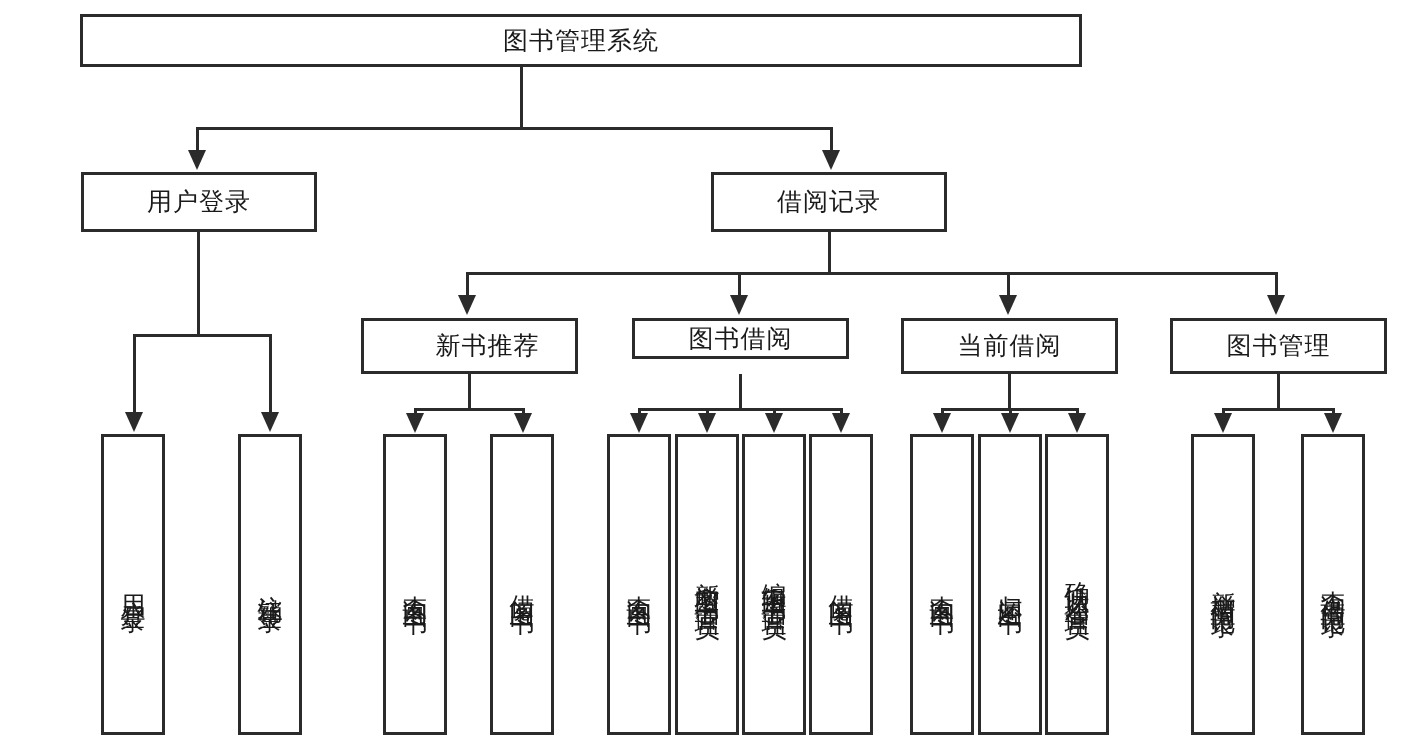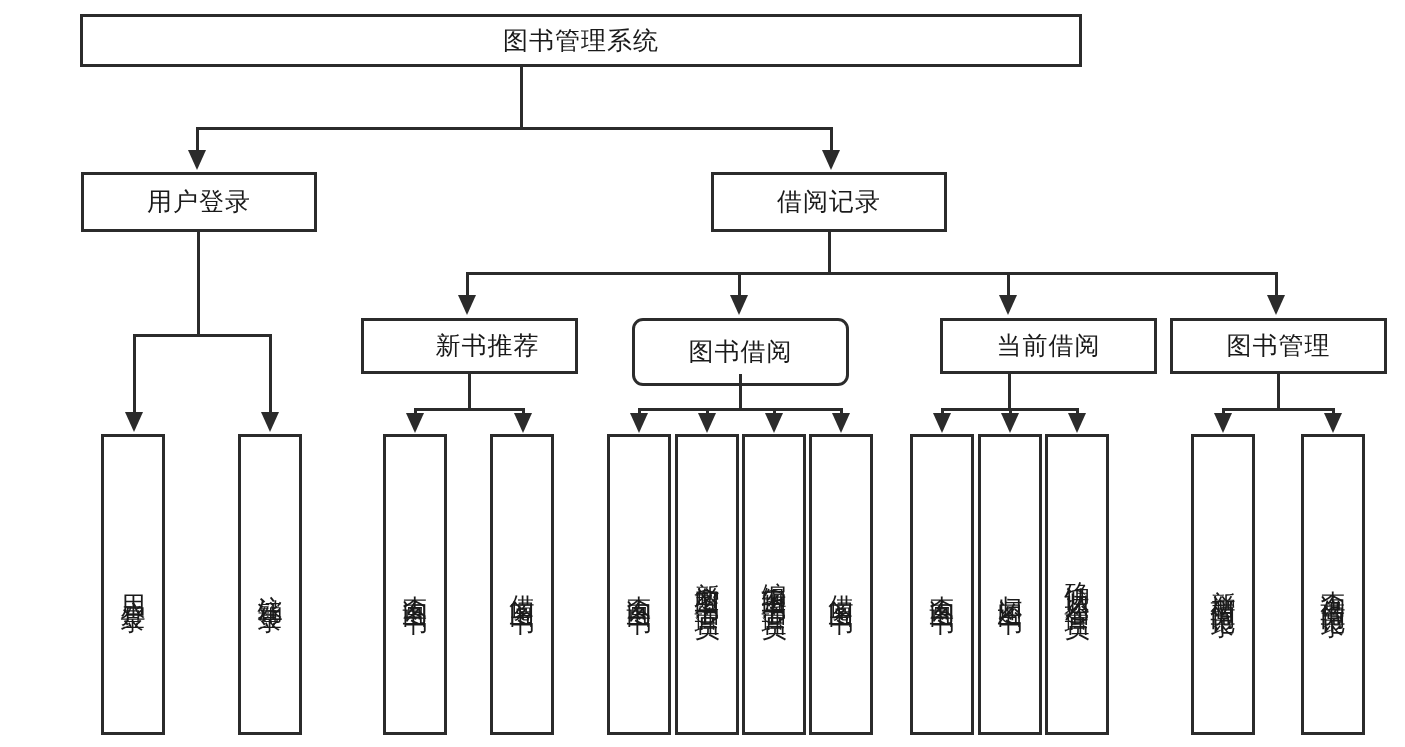--- a/index.html
+++ b/index.html
@@ -120,24 +120,24 @@
   <div class="vline" style="left:738px; top:272px; height:24px;"></div>
   <div class="arrow" style="left:730px; top:295px;"></div>
   <div class="vline" style="left:1007px; top:272px; height:24px;"></div>
   <div class="arrow" style="left:999px; top:295px;"></div>
   <div class="vline" style="left:1275px; top:272px; height:24px;"></div>
   <div class="arrow" style="left:1267px; top:295px;"></div>
 
   <div class="node horiz" style="left:361px; top:318px; width:217px; height:56px;padding-left:36px;">
     <span>新书推荐</span>
   </div>
-  <div class="node horiz" style="left:632px; top:318px; width:217px; height:68px;border-radius:11px;">
+  <div class="node horiz" style="left:632px; top:318px; width:217px; height:41px;">
     <span>图书借阅</span>
   </div>
-  <div class="node horiz" style="left:901px; top:318px; width:217px; height:56px;margin-left:39px;">
+  <div class="node horiz" style="left:901px; top:318px; width:217px; height:56px;">
     <span>当前借阅</span>
   </div>
   <div class="node horiz" style="left:1170px; top:318px; width:217px; height:56px;">
     <span>图书管理</span>
   </div>
 
   <div class="vline" style="left:468px; top:374px; height:34px;"></div>
   <div class="hline" style="left:414px; top:408px; width:111px;"></div>
   <div class="vline" style="left:414px; top:408px; height:7px;"></div>
   <div class="arrow" style="left:406px; top:413px;"></div>

